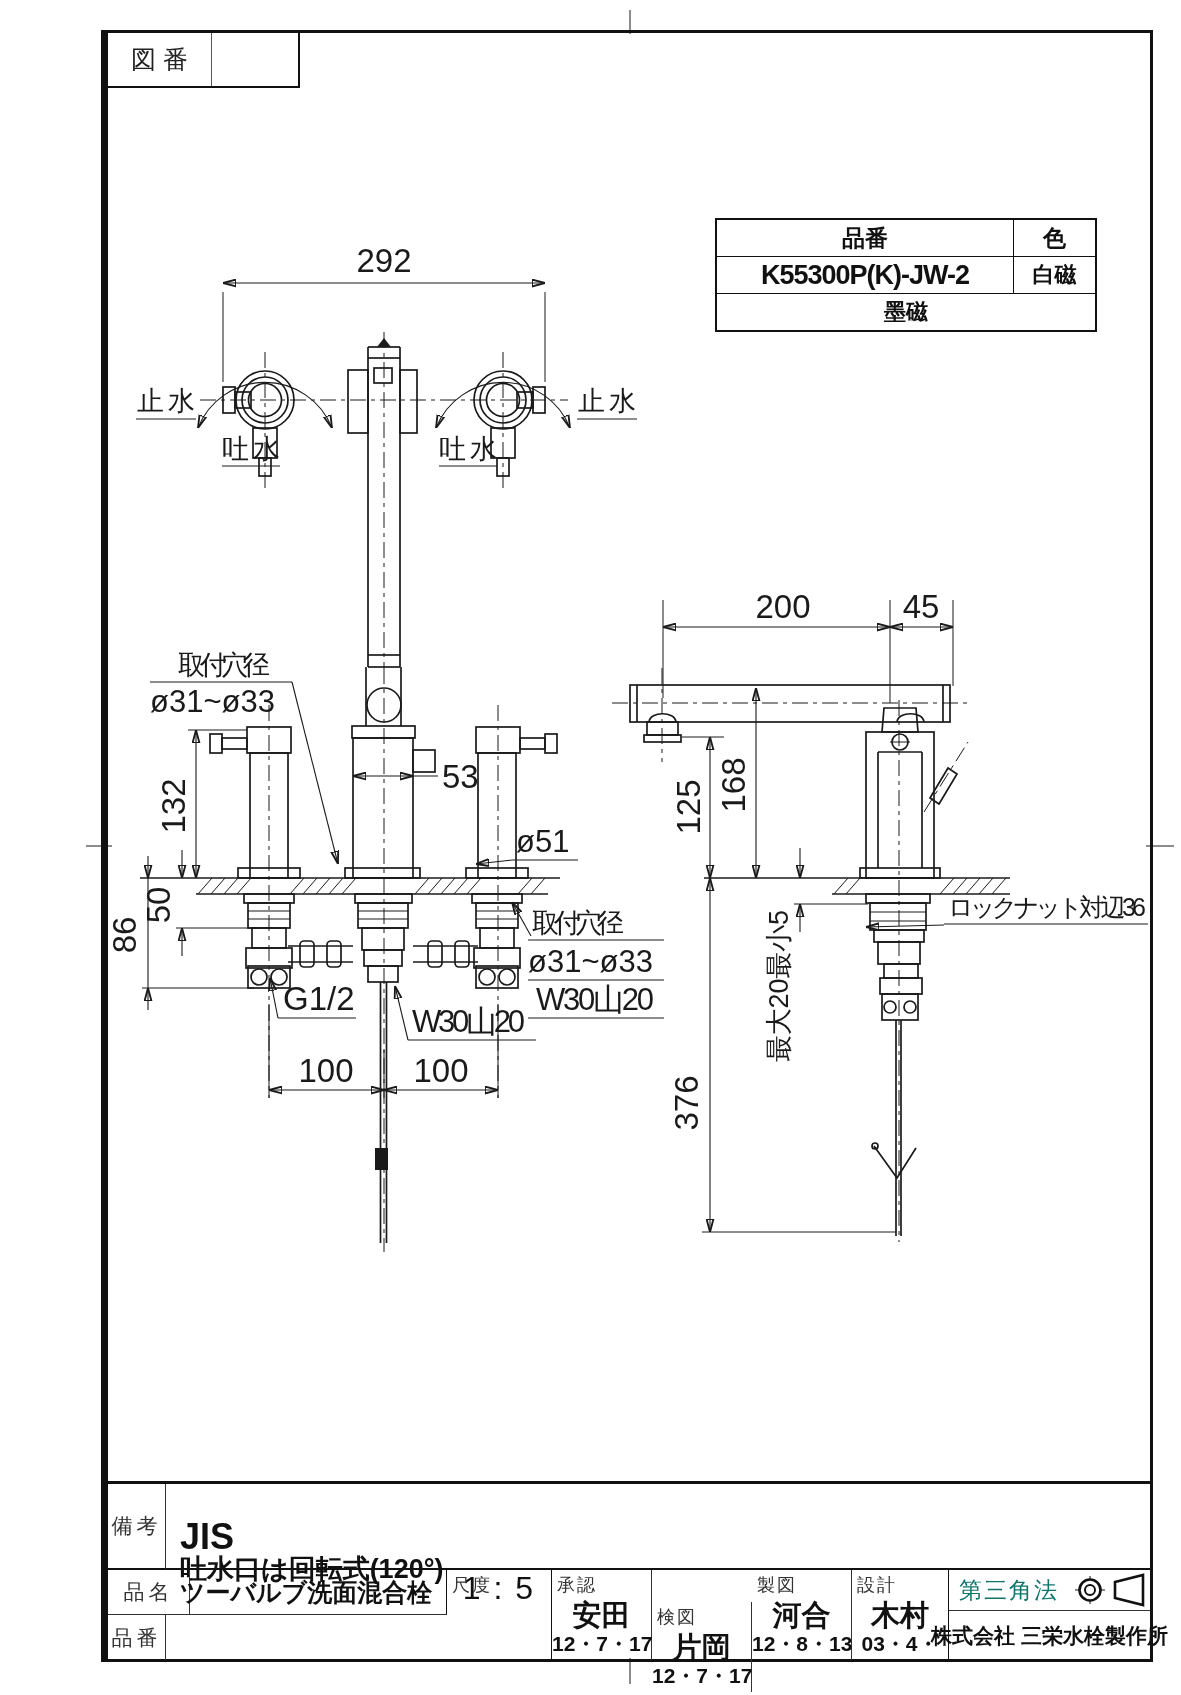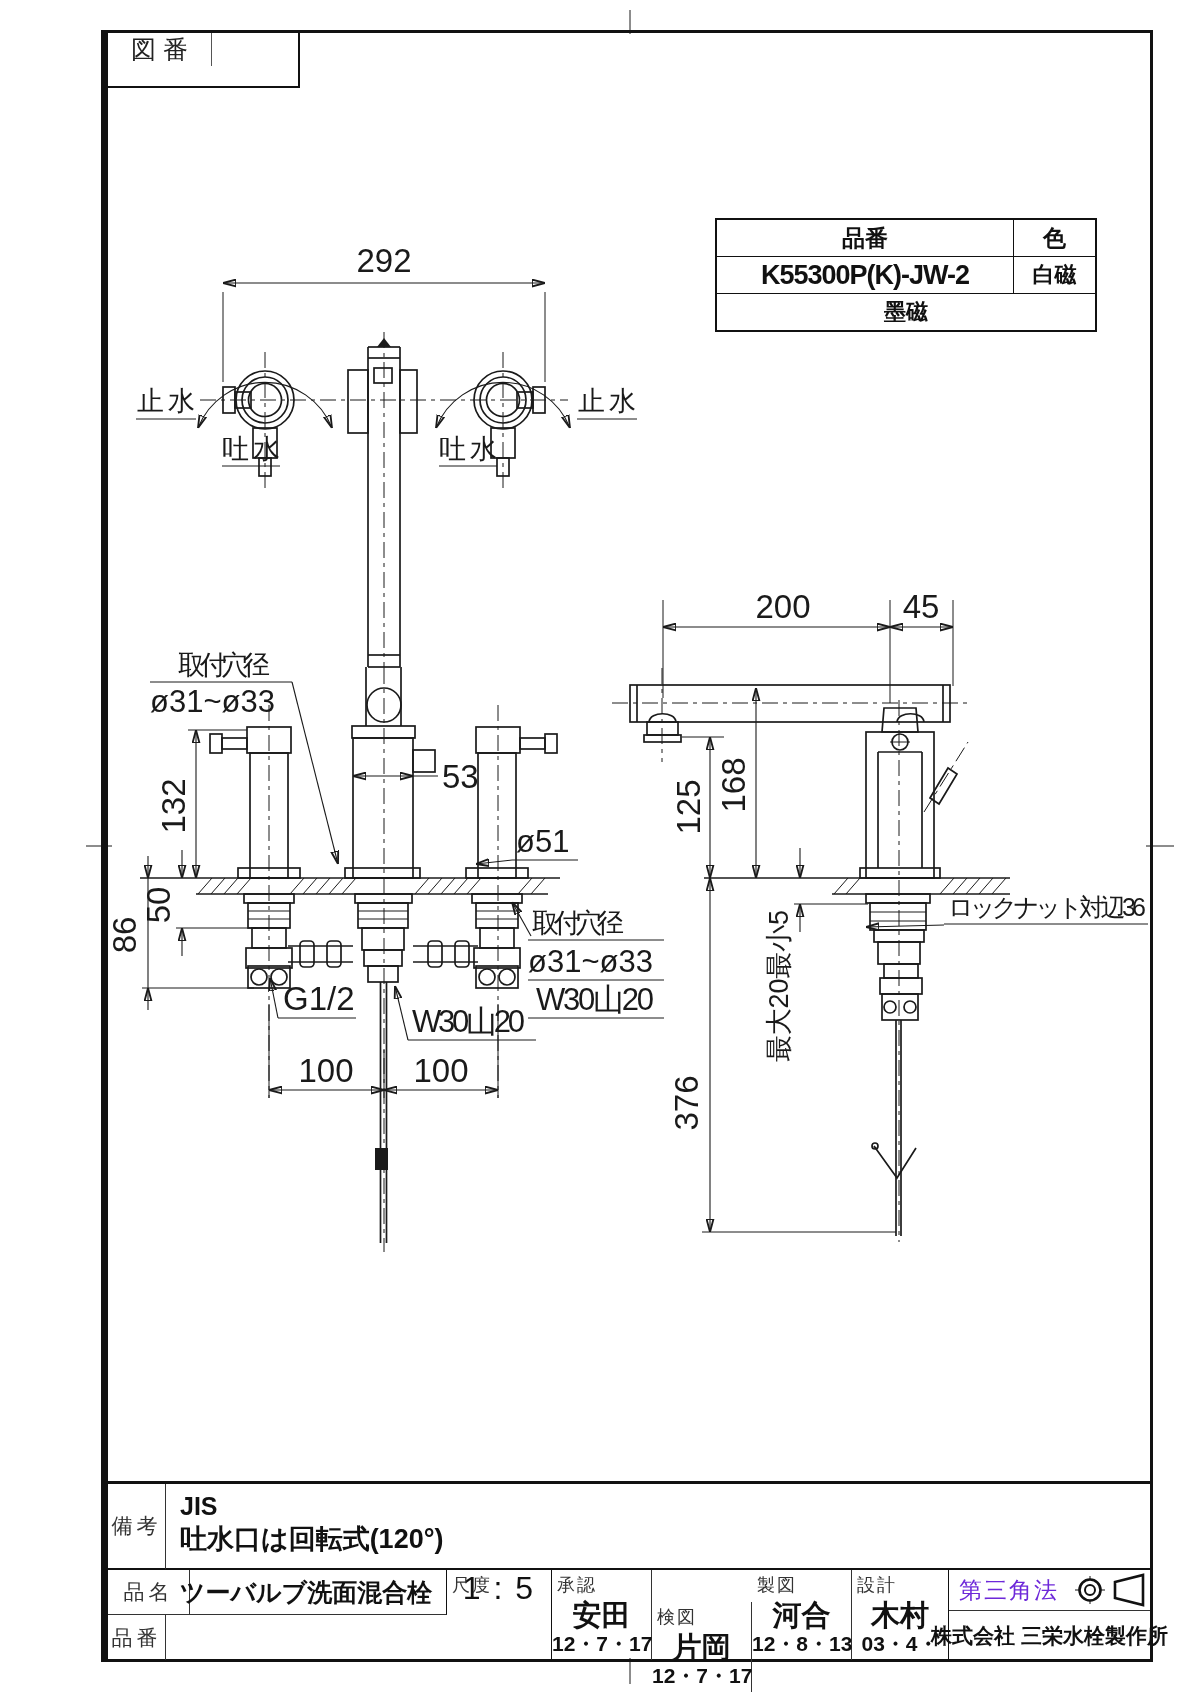--- a/index.html
+++ b/index.html
@@ -13,21 +13,21 @@
   svg.draw line,svg.draw path,svg.draw rect,svg.draw circle,svg.draw polyline,svg.draw polygon{stroke:#1a1a1a;stroke-width:1.7;fill:none;}
   svg.draw .thin{stroke-width:1;}
   svg.draw .dl{stroke-width:1.1;}
   svg.draw .cl{stroke-width:1;stroke-dasharray:16 5 4 5;}
   svg.draw .fill{fill:#1a1a1a;stroke:none;}
   svg.draw text{fill:#1a1a1a;stroke:none;font-family:"Liberation Sans",sans-serif;}
   .dnum{font-size:33px;}
   .djp{font-size:27px;}
   .dmid{font-size:31px;}
   
-  .zuban{left:108px;top:33px;width:192px;height:55px;border-right:2px solid #111;border-bottom:2px solid #111;display:flex;flex-direction:column;}
+  .zuban{left:108px;top:33px;width:192px;height:55px;border-right:2px solid #111;border-bottom:2px solid #111;display:flex;}
   .zuban .lbl{width:96px;border-right:1.5px solid #555;display:flex;align-items:center;justify-content:center;font-size:25px;letter-spacing:7px;color:#222;padding-left:7px;}
   .zuban .val{flex:1;}
   
   .ptable{left:715px;top:218px;width:382px;border:2.5px solid #111;}
   .pt-row{display:flex;align-items:center;height:36px;}
   .pt-row + .pt-row{border-top:1.5px solid #111;}
   .pt-part{width:296px;border-right:1.5px solid #111;text-align:center;align-self:stretch;display:flex;align-items:center;justify-content:center;}
   .pt-color{flex:1;text-align:center;align-self:stretch;display:flex;align-items:center;justify-content:center;}
   .pt-head{font-size:23px;font-weight:700;}
   .pt-num{font-size:27px;font-weight:700;letter-spacing:-1px;}
@@ -395,21 +395,21 @@
       <div class="pt-color pt-col">白磁</div>
     </div>
     <div class="pt-row">
       <div class="pt-color pt-col">墨磁</div>
     </div>
   </div>
 
   <div class="abs tblock">
     <div class="tb-cell tb-lab br1 bb2" style="left:0;top:0;width:58px;height:86px;">備考</div>
     <div class="tb-cell bb2" style="left:58px;top:0;width:984px;height:86px;padding:6px 0 0 14px;">
-      <div style="font-size:25px;font-weight:700;line-height:33px;">JIS</div>
+      <div style="font-size:36px;font-weight:700;line-height:33px;margin-top:30px;">JIS</div>
       <div style="font-size:27px;font-weight:700;line-height:33px;">吐水口は回転式(120°)</div>
     </div>
 
     <div class="tb-cell tb-lab br1 bb1" style="left:0;top:86px;width:82px;height:45px;">品名</div>
     <div class="tb-cell tb-lab br1" style="left:0;top:131px;width:58px;height:45px;">品番</div>
     <div class="tb-cell br2 bb1" style="left:58px;top:86px;width:281px;height:45px;display:flex;align-items:center;justify-content:center;font-size:25px;font-weight:700;">ツーバルブ洗面混合栓</div>
 
     <div class="tb-cell br2" style="left:339px;top:86px;width:105px;height:90px;">
       <span class="stamp-lab">尺度</span>
       <div style="text-align:center;font-size:32px;letter-spacing:2px;">1 : 5</div>
@@ -428,21 +428,21 @@
       <span class="stamp-lab">製図</span>
       <div class="stamp-name">河合</div>
       <div class="stamp-date">12・8・13</div>
     </div>
     <div class="tb-cell br2" style="left:744px;top:86px;width:97px;height:90px;">
       <span class="stamp-lab">設計</span>
       <div class="stamp-name">木村</div>
       <div class="stamp-date">03・4・</div>
     </div>
     <div class="tb-cell bb1" style="left:841px;top:86px;width:201px;height:41px;display:flex;align-items:center;gap:14px;padding-left:10px;">
-      <span style="font-size:23px;color:#6d28d9;letter-spacing:2px;text-align:right;">第三角法</span>
+      <span style="font-size:23px;color:#0f766e;letter-spacing:2px;text-align:right;">第三角法</span>
       <svg width="74" height="36" viewBox="0 0 74 36">
         <line x1="2" y1="18" x2="32" y2="18" stroke="#111" stroke-width="1"></line>
         <line x1="17" y1="4" x2="17" y2="32" stroke="#111" stroke-width="1"></line>
         <circle cx="17" cy="18" r="10.5" stroke="#111" stroke-width="2.6" fill="#fff"></circle>
         <circle cx="17" cy="18" r="5" stroke="#111" stroke-width="2" fill="none"></circle>
         <polygon points="42,10 70,3 70,33 42,26" stroke="#111" stroke-width="2.6" fill="none"></polygon>
       </svg>
     </div>
     <div class="tb-cell" style="left:841px;top:127px;width:201px;height:49px;display:flex;align-items:center;justify-content:center;font-size:21px;font-weight:700;white-space:nowrap;">株式会社 三栄水栓製作所</div>
   </div>

